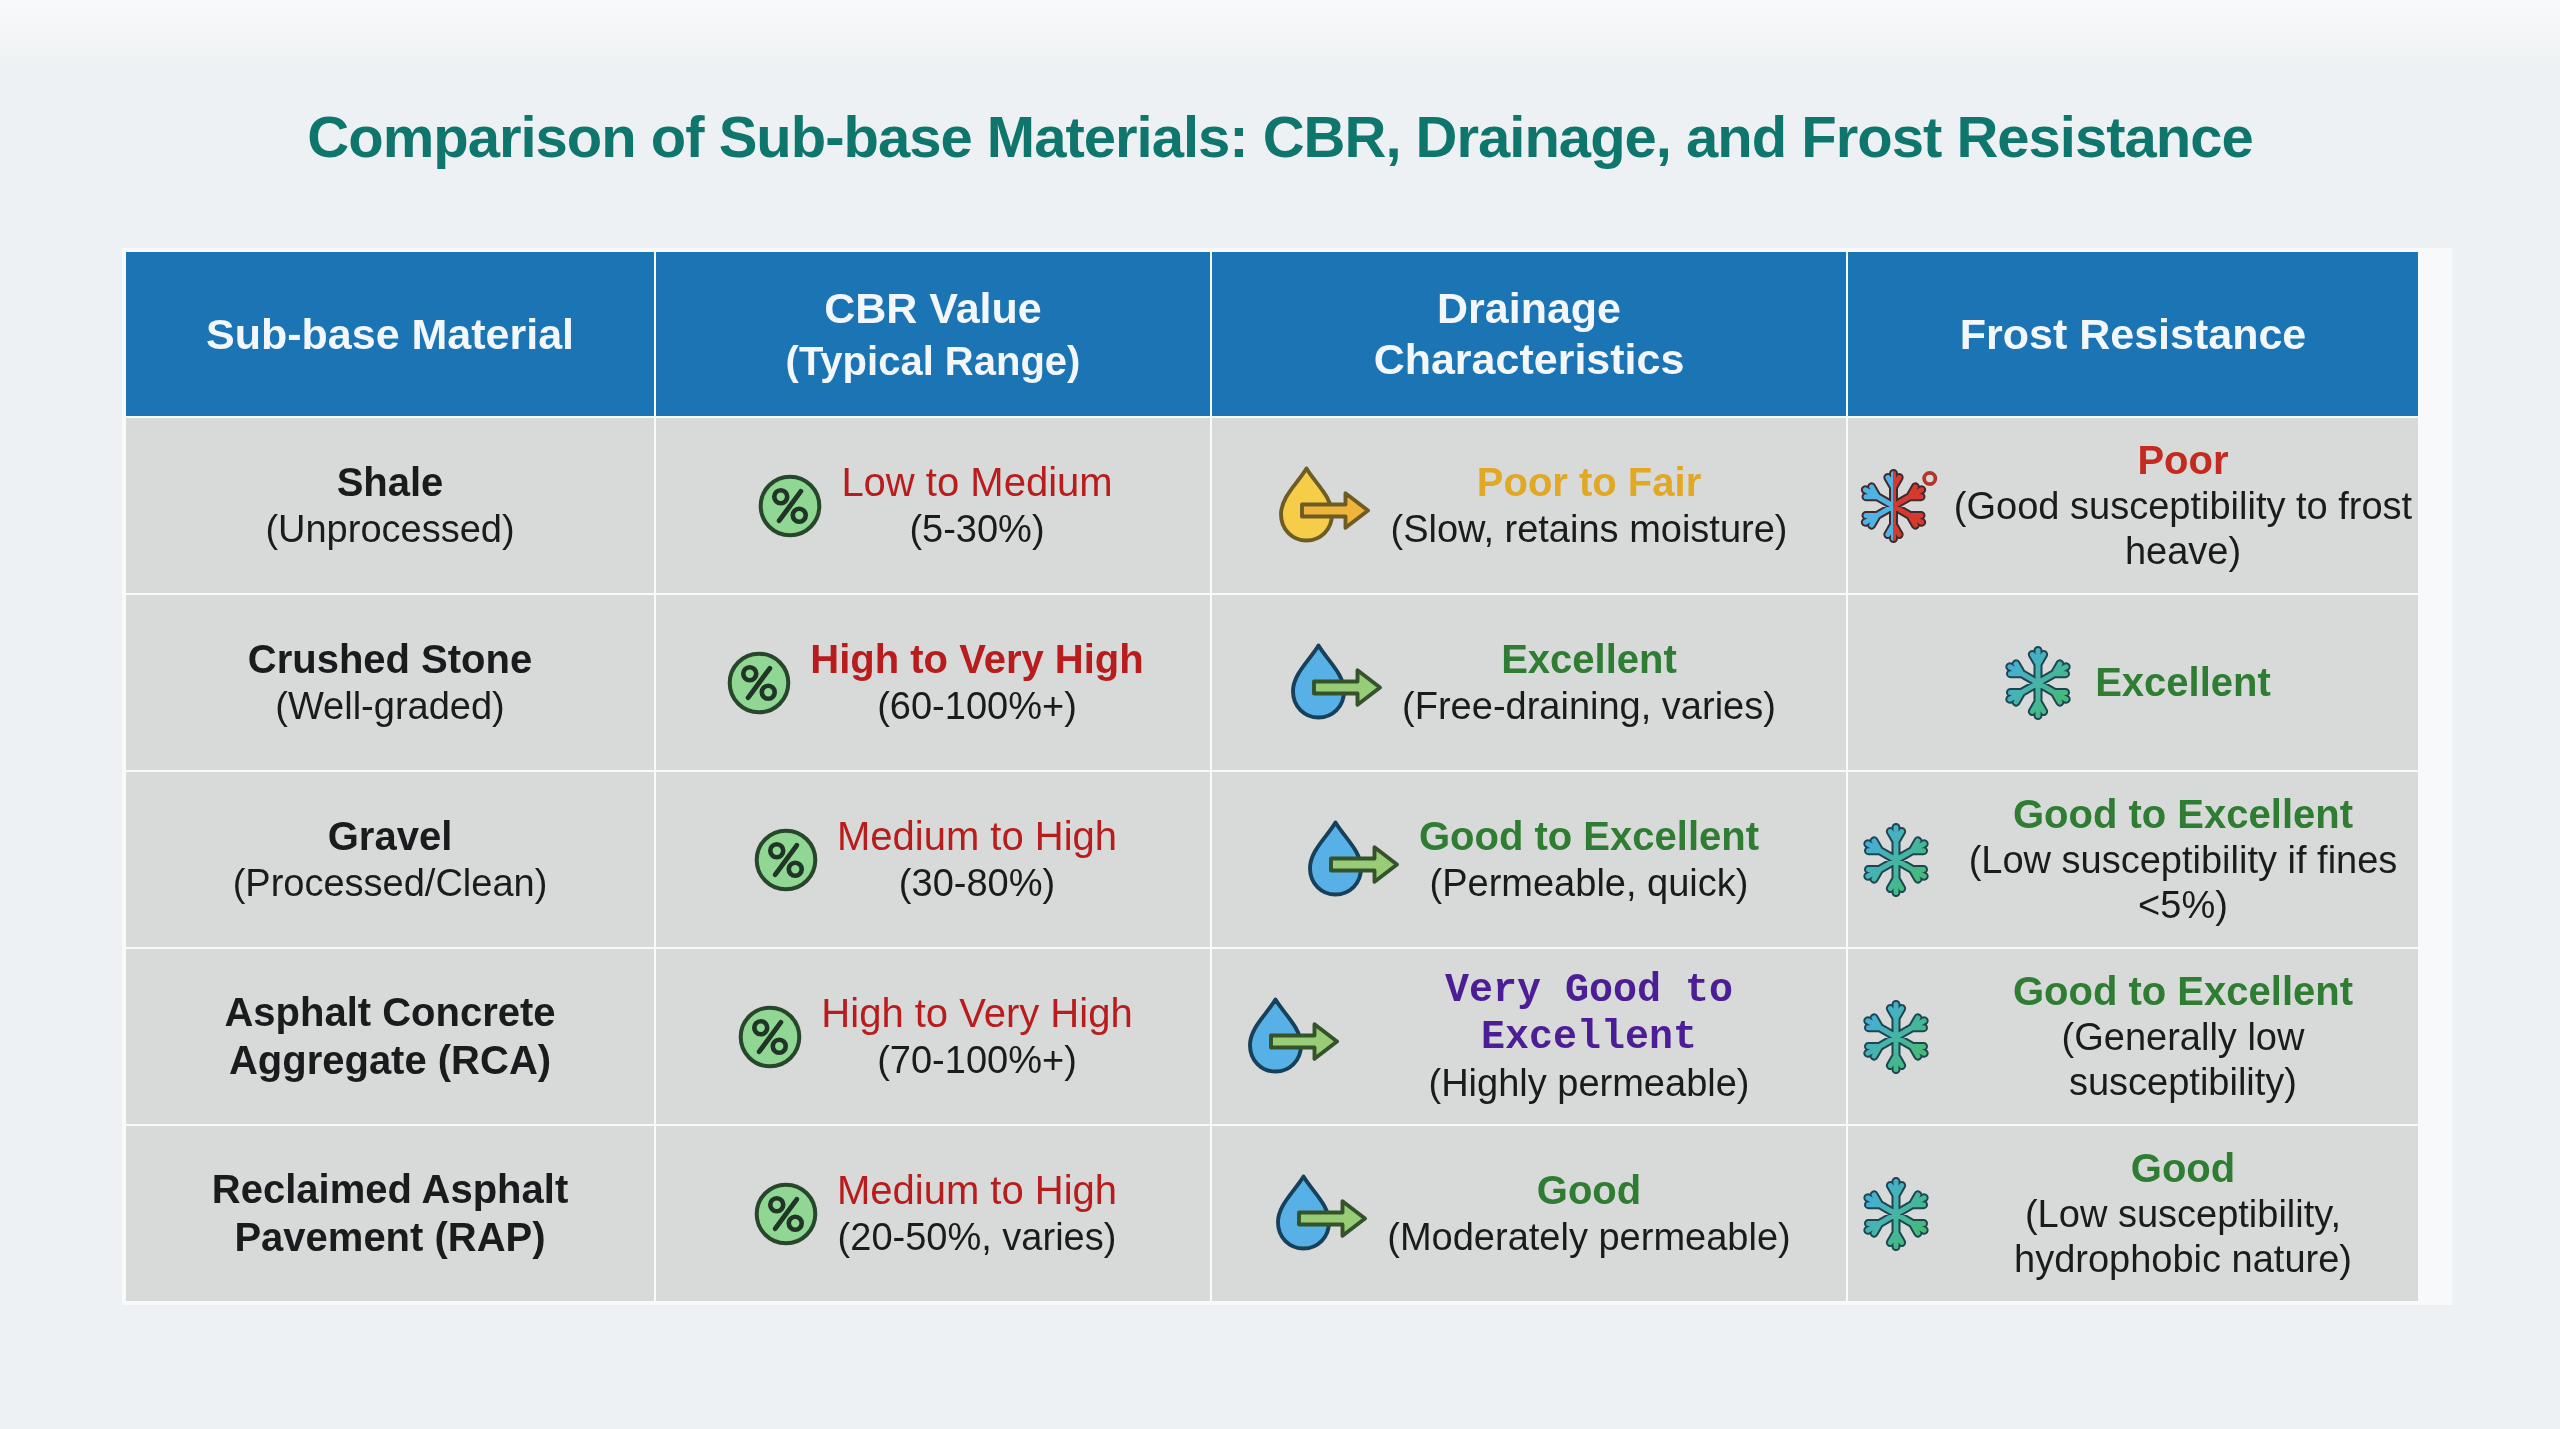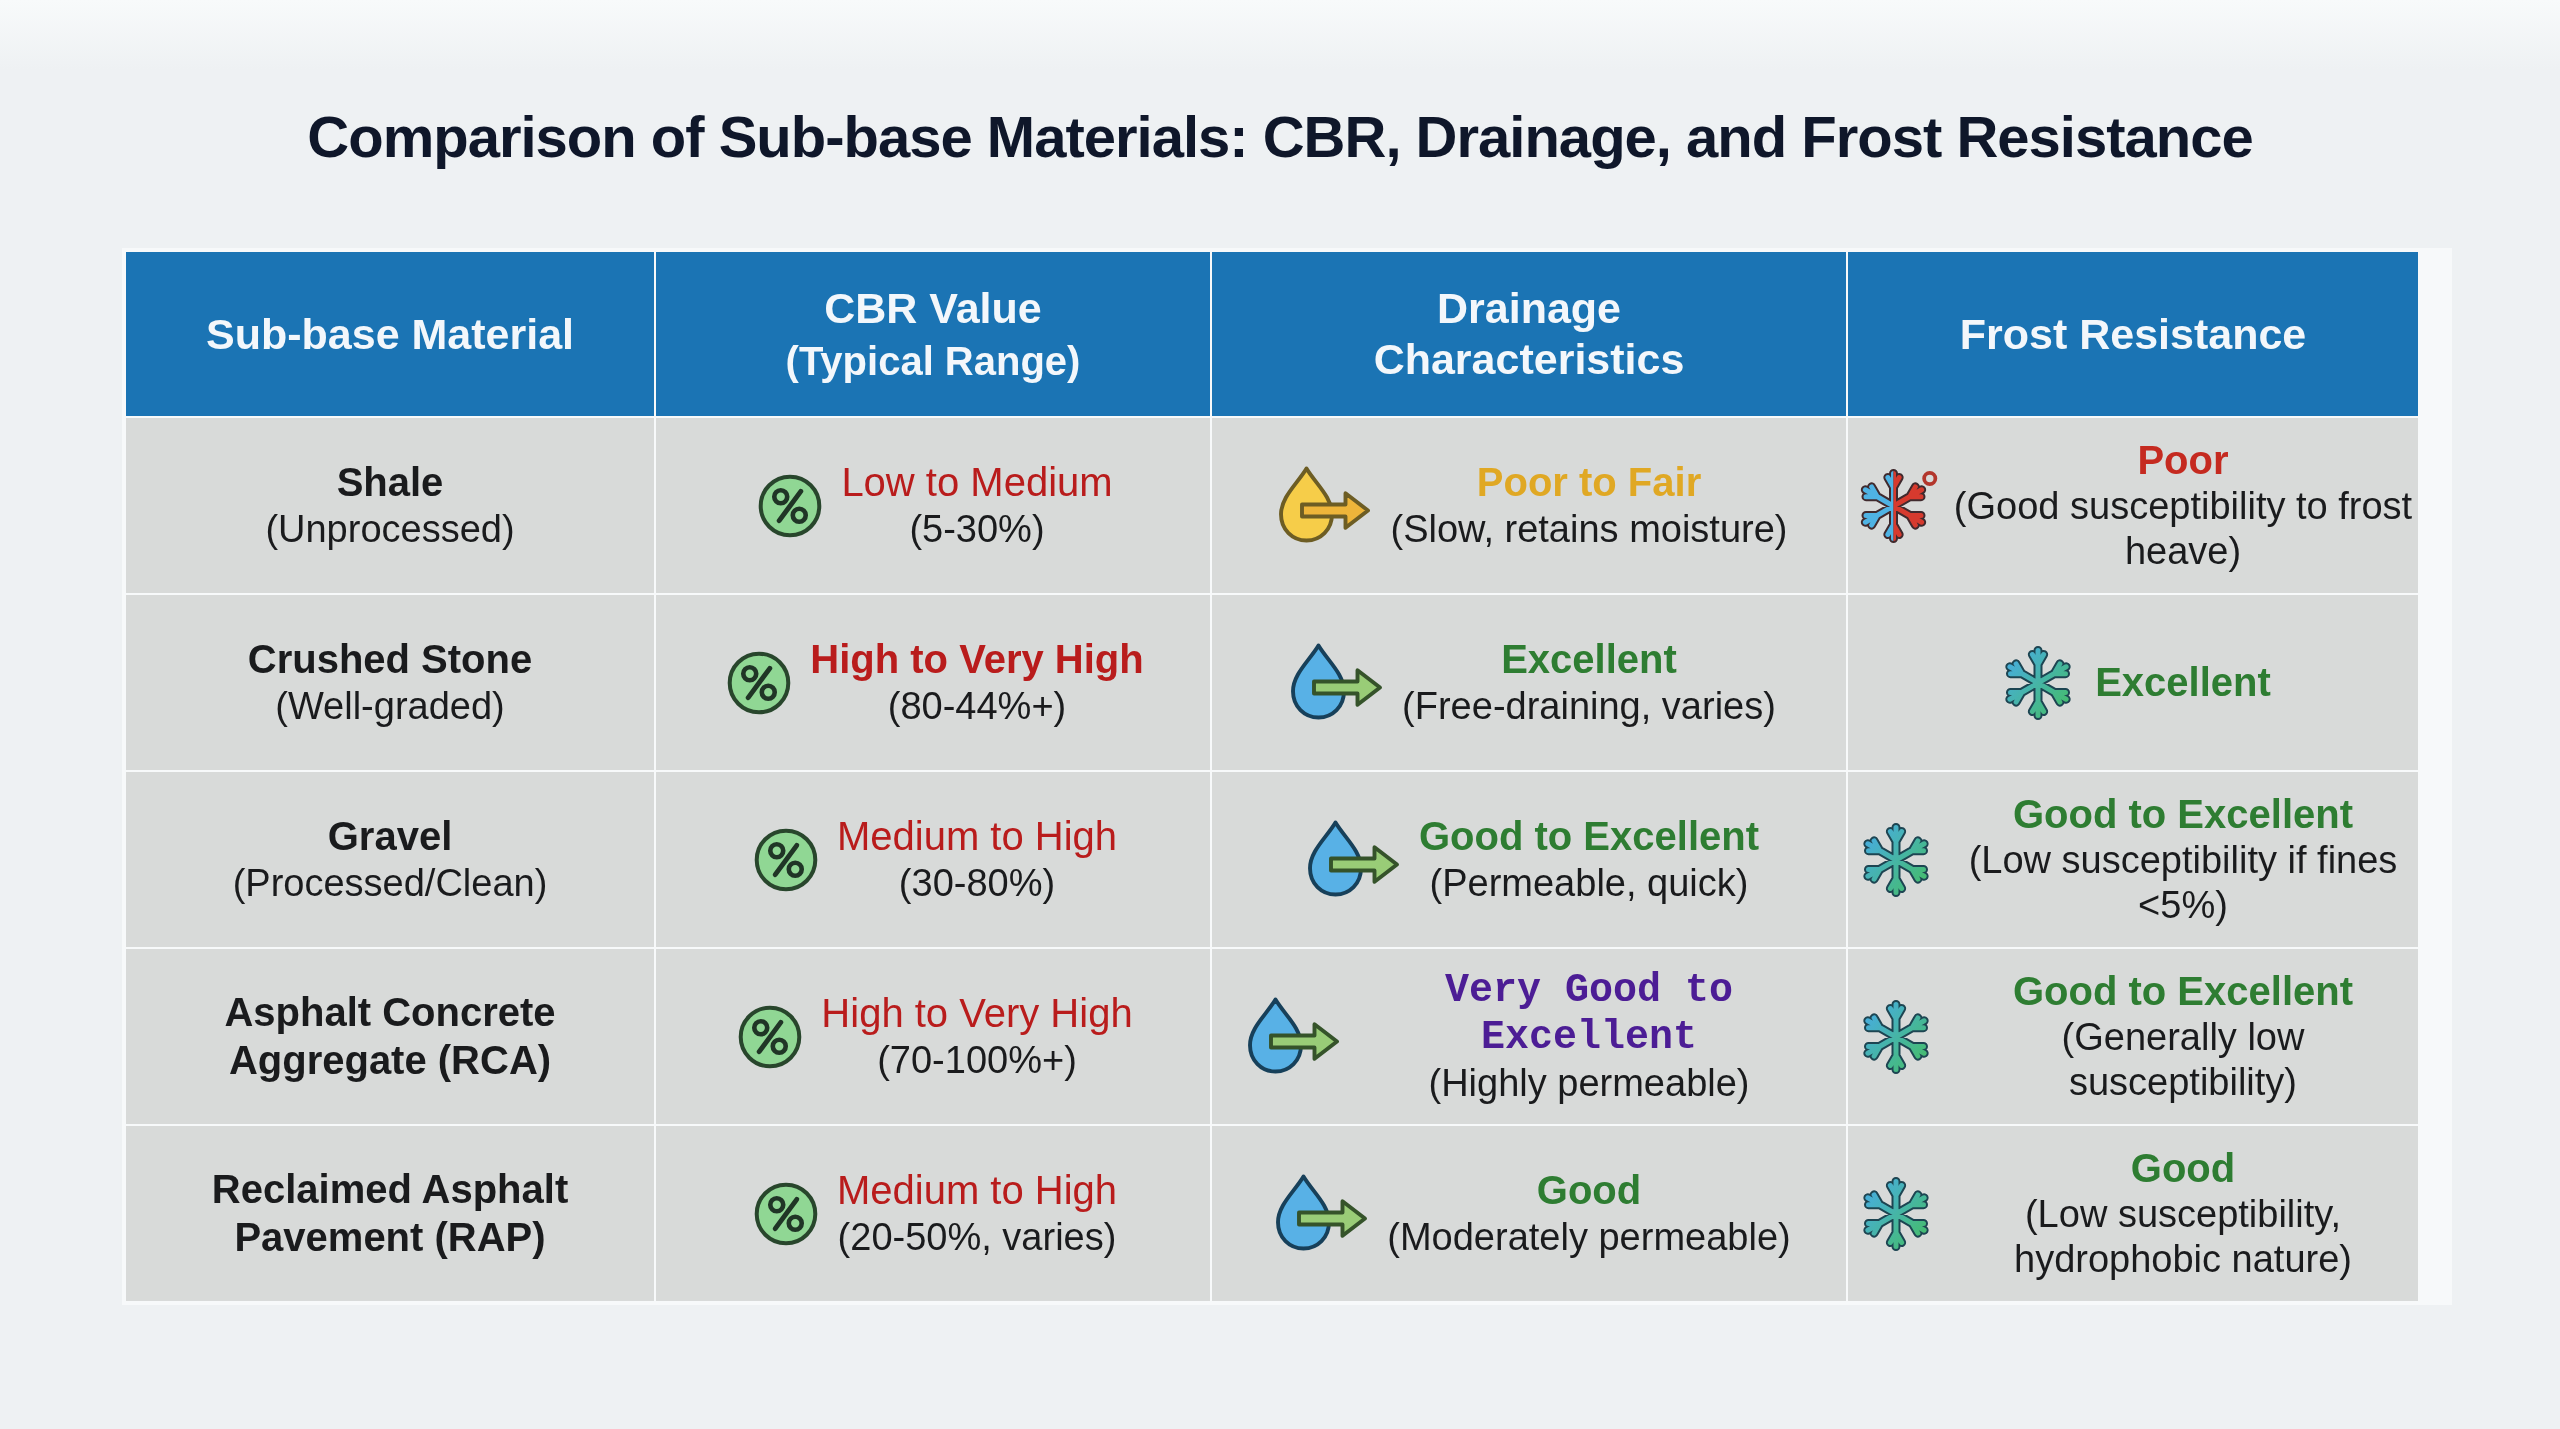--- a/index.html
+++ b/index.html
@@ -3,21 +3,21 @@
 <meta charset="utf-8">
 <style>
   html,body{margin:0;padding:0;width:2560px;height:1429px;overflow:hidden;}
   body{
     background:linear-gradient(180deg,#f8fafb 0px,#eef1f3 70px,#eef1f3 100%);
     font-family:"Liberation Sans","DejaVu Sans",sans-serif;
     color:#1a1b1d;
   }
   .title{
     position:absolute;top:103px;left:0;width:2560px;margin:0;
-    text-align:center;font-size:58px;font-weight:bold;letter-spacing:-1px;color:#0f172a;
+    text-align:center;font-size:58px;font-weight:bold;letter-spacing:-1px;color:#0f766e;
   }
   .table-wrap{
     position:absolute;left:122px;top:248px;width:2330px;
     background:#f7f9fa;padding:4px;box-sizing:border-box;
   }
   .grid{
     display:grid;
     grid-template-columns:528px 554px 634px 570px;
     grid-template-rows:164px repeat(5,175px);
     gap:2px;
@@ -140,21 +140,21 @@
     <span class="icon-slot">
             <svg class="pct" viewBox="0 0 48 48">
     <circle cx="24" cy="24" r="19" fill="#90d794" stroke="#28462c" stroke-width="2.6"></circle>
     <line x1="31" y1="14.5" x2="17" y2="33.5" stroke="#203526" stroke-width="3.2" stroke-linecap="round"></line>
     <circle cx="18" cy="18" r="4.2" fill="none" stroke="#203526" stroke-width="3"></circle>
     <circle cx="30" cy="30" r="4.2" fill="none" stroke="#203526" stroke-width="3"></circle>
   </svg>
           </span>
     <div class="txt">
       <div class="cbr-rating rating bold">High to Very High</div>
-      <div class="note">(80-44%+)</div>
+      <div class="note">(60-100%+)</div>
     </div>
   </div>
   <div class="cell val">
     <span class="icon-slot">
             <svg class="drop" viewBox="0 0 70 56">
     <path d="M24 3 C18 13 7 22 7 33.5 C7 43.7 14.6 51 24 51 C33.4 51 41 43.7 41 33.5 C41 22 30 13 24 3 Z" fill="#58b1e6" stroke="#17405a" stroke-width="2.6" stroke-linejoin="round"></path>
     <path d="M21 27 L50 27 L50 19.5 L65 31 L50 42.5 L50 35 L21 35 Z" fill="#99cc77" stroke="#35532a" stroke-width="2.6" stroke-linejoin="round"></path>
   </svg>
           </span>
     <div class="txt">

